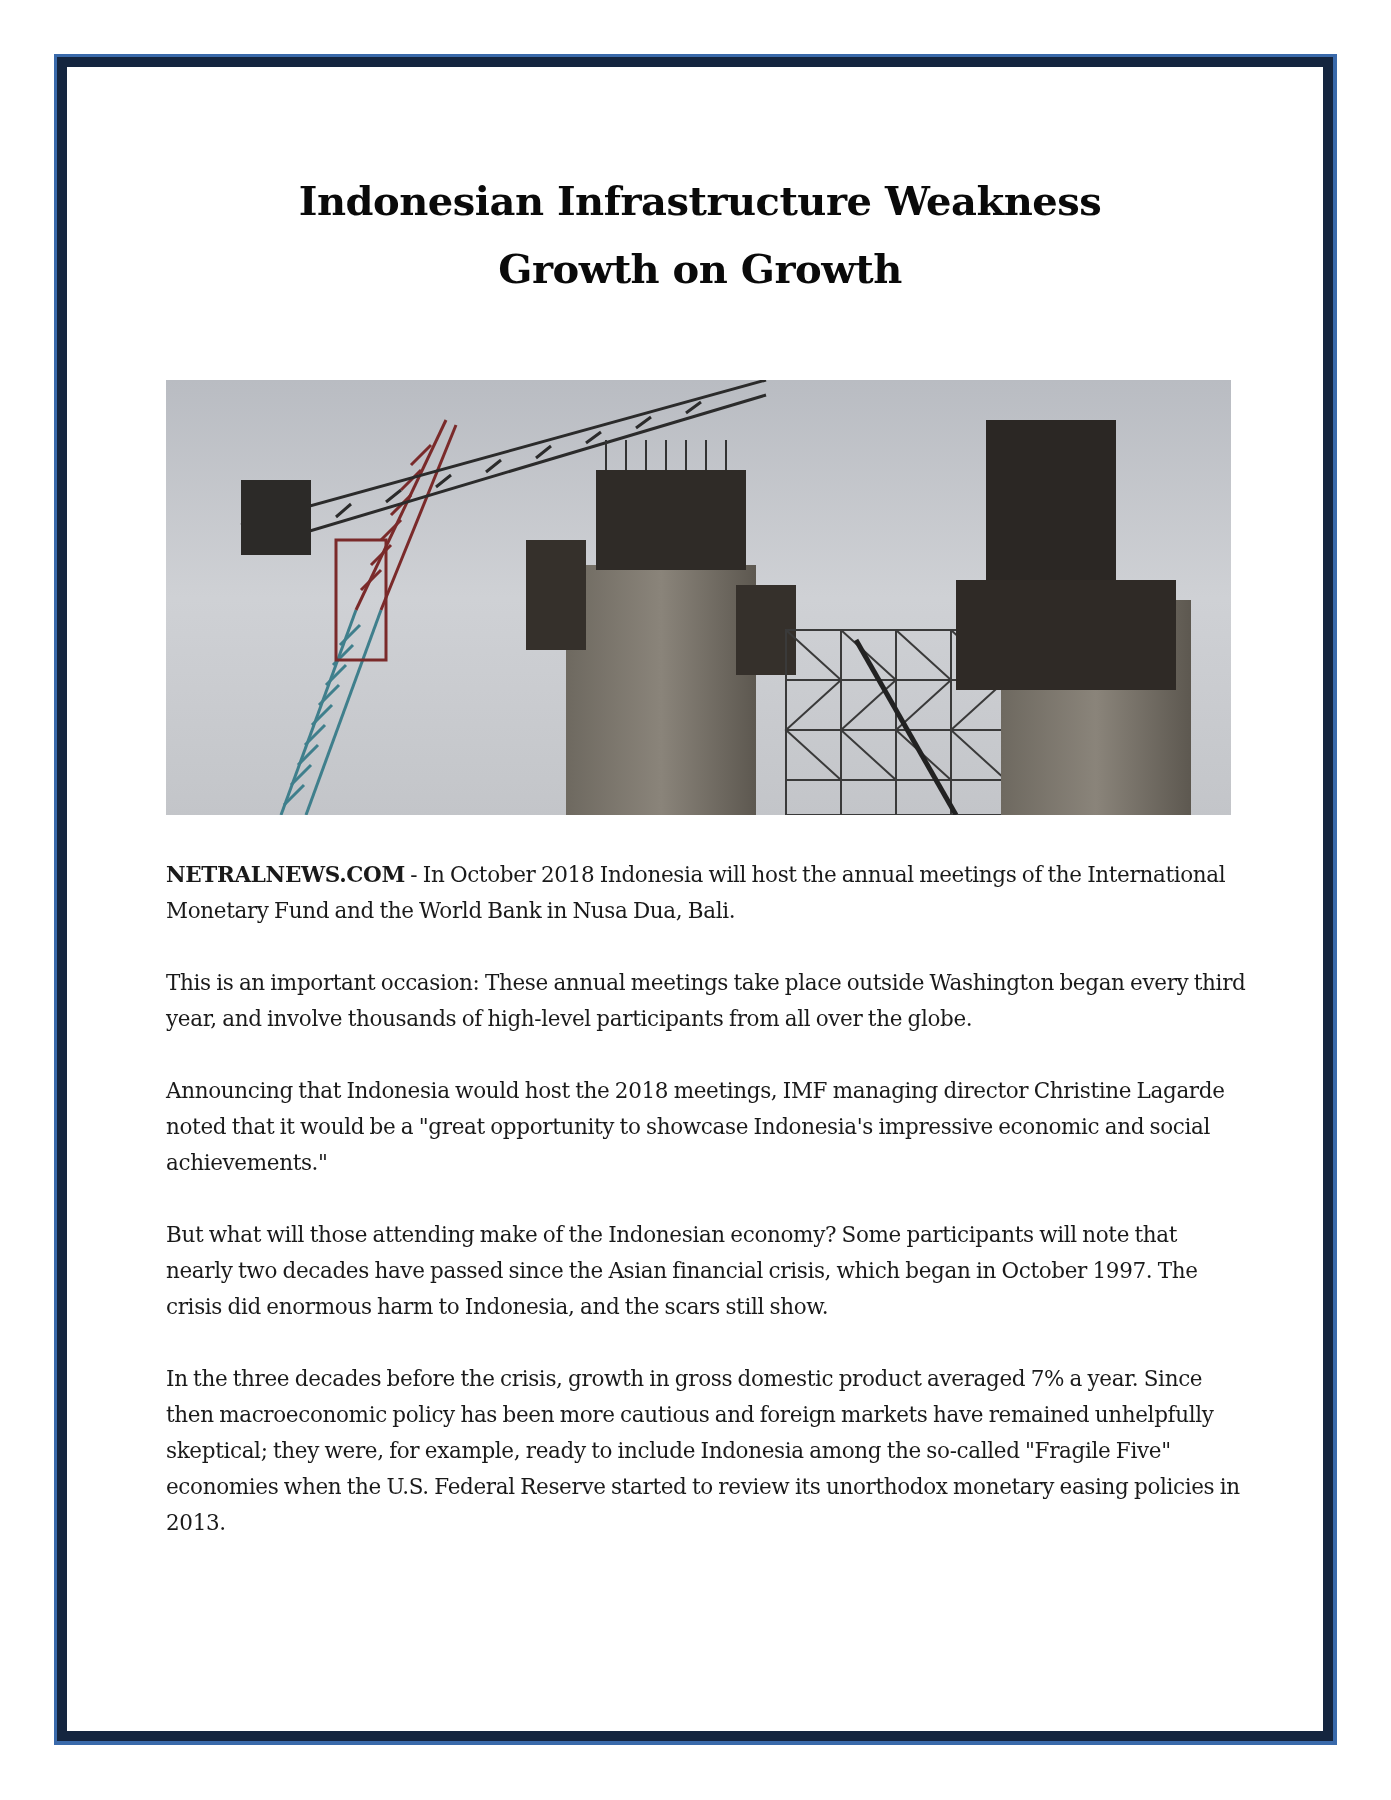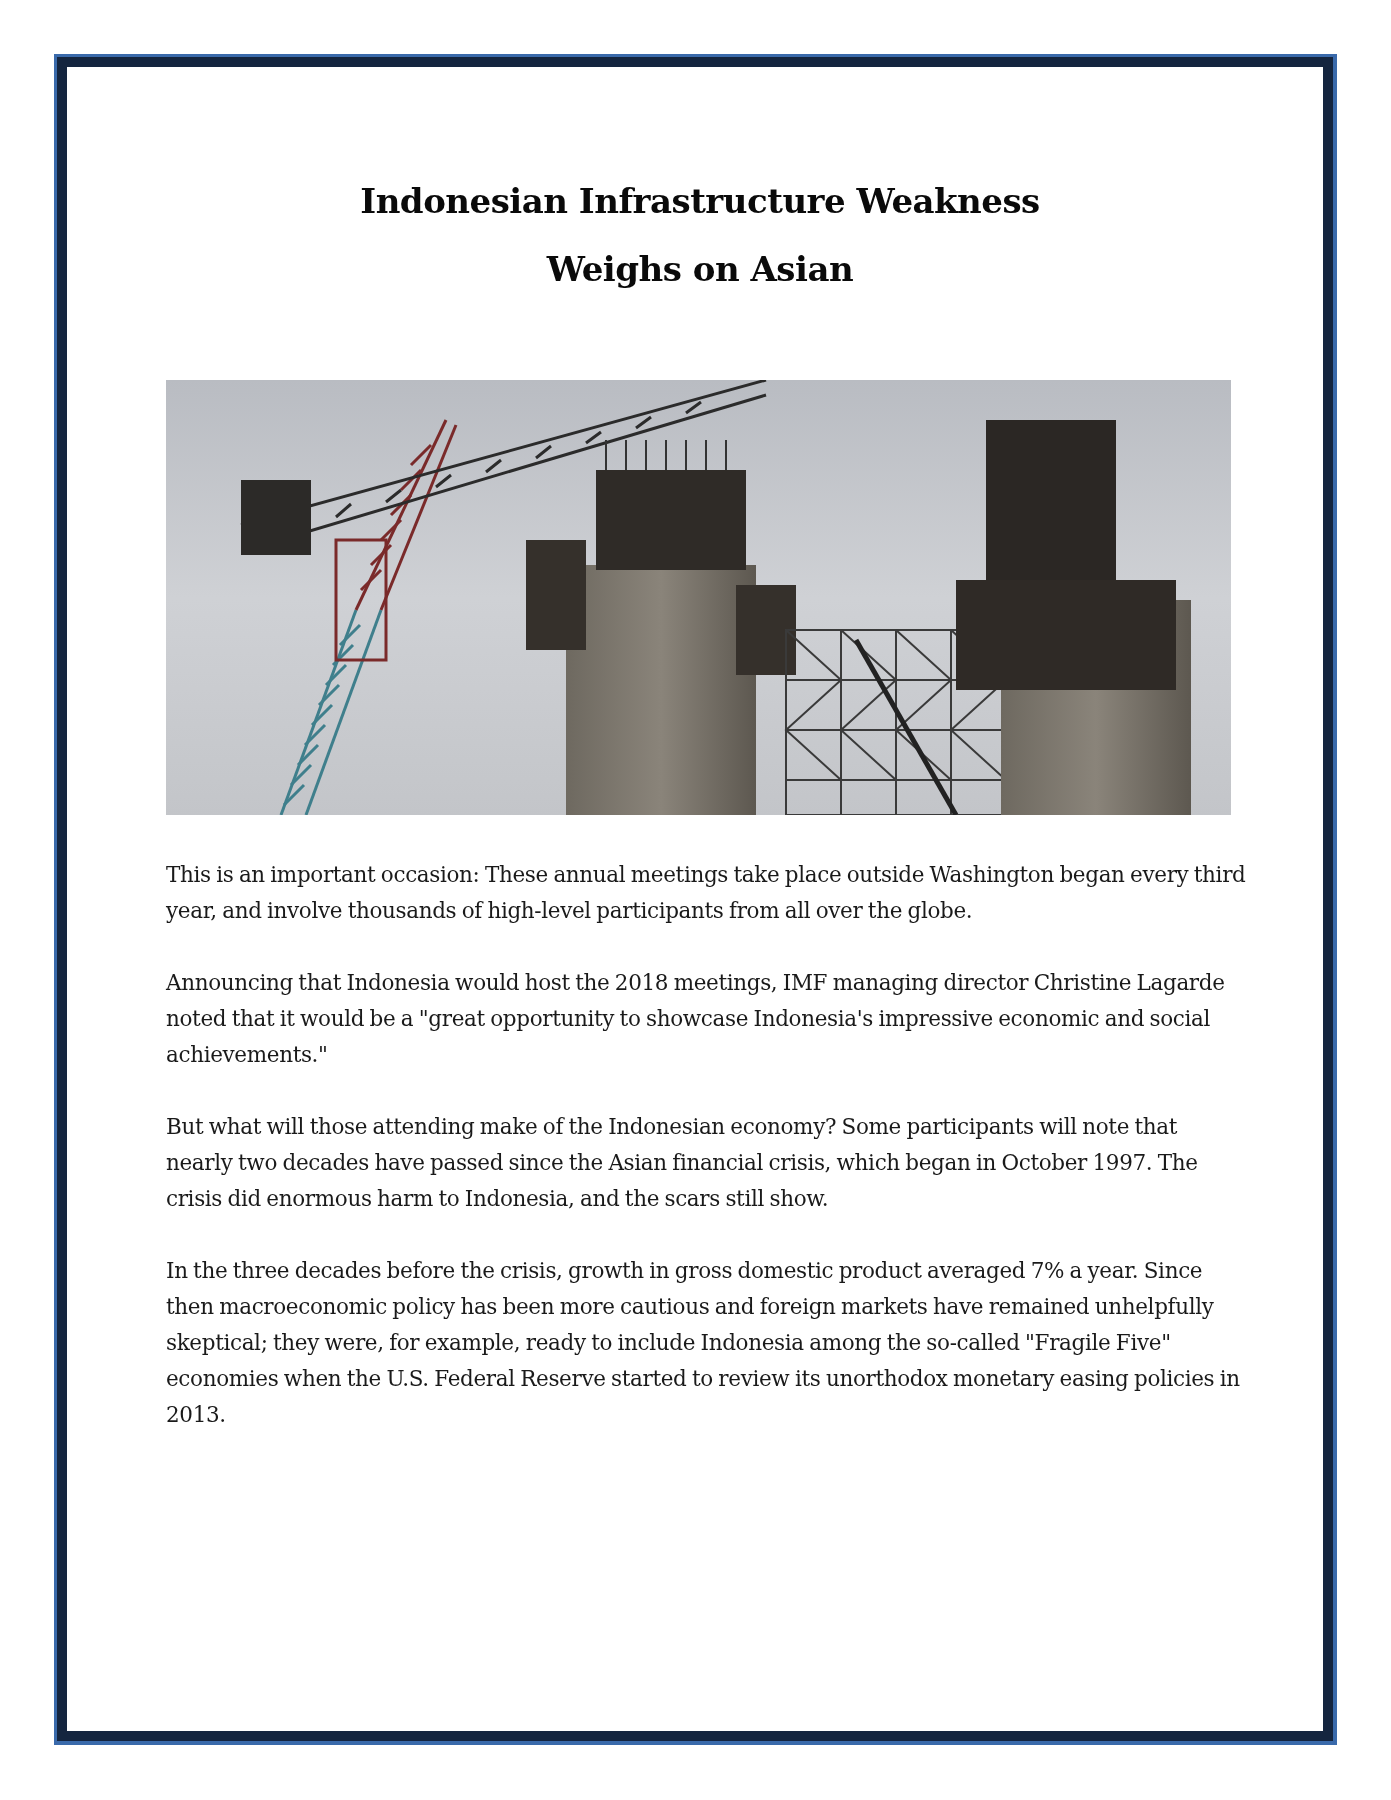--- a/index.html
+++ b/index.html
@@ -6,42 +6,42 @@
   body { width: 1391px; height: 1800px; position: relative; overflow: hidden;
          font-family: "DejaVu Serif", "Liberation Serif", serif; color: #111; }
   .frame-outer { position: absolute; left: 54px; top: 54px; width: 1283px; height: 1691px;
                  background: #3a6aab; }
   .frame-inner { position: absolute; left: 3px; top: 3px; right: 4px; bottom: 4px;
                  background: #14253f; }
   .page { position: absolute; left: 10px; top: 10px; right: 10px; bottom: 10px; background: #ffffff; }
 
   .title { position: absolute; left: 100px; width: 1066px; top: 100px; margin: 0;
            text-align: center; font-family: "DejaVu Serif", serif; font-weight: bold;
-           font-size: 34px; line-height: 68px; letter-spacing: -0.5px; color: #0a0a0a; }
+           font-size: 40px; line-height: 68px; letter-spacing: -0.5px; color: #0a0a0a; }
 
   .photo { position: absolute; left: 99px; top: 313px; width: 1065px; height: 435px;
            overflow: hidden; background: #c9cbcf; }
   .photo svg { display: block; width: 100%; height: 100%; }
 
   .body-text { position: absolute; left: 99px; top: 790px; width: 1080px;
                font-family: "DejaVu Serif", serif; font-size: 21.5px; line-height: 36px;
                color: #1a1a1a; letter-spacing: -0.35px; word-spacing: -1px; }
   .body-text p { margin: 0 0 36px 0; }
   .source { font-weight: bold; }
 </style>
 </head>
 <body>
 
 <div class="frame-outer">
   <div class="frame-inner">
     <div class="page">
 
       <h1 class="title">
         <span>Indonesian Infrastructure Weakness</span><br>
-        <span>Weighs on Asian</span>
+        <span>Growth on Growth</span>
       </h1>
 
       <div class="photo">
         <svg viewBox="0 0 1065 435" preserveAspectRatio="none">
           <defs>
             <linearGradient id="sky" x1="0" y1="0" x2="0" y2="1">
               <stop offset="0" stop-color="#b9bcc2"></stop>
               <stop offset="0.5" stop-color="#cfd1d5"></stop>
               <stop offset="1" stop-color="#c3c5c9"></stop>
             </linearGradient>
@@ -101,20 +101,21 @@
             <line x1="690" y1="260" x2="790" y2="435"></line>
           </g>
 
           <rect x="835" y="220" width="190" height="215" fill="url(#pillar)"></rect>
           <rect x="820" y="40" width="130" height="200" fill="#2b2724"></rect>
           <rect x="790" y="200" width="220" height="110" fill="#2f2a26"></rect>
         </svg>
       </div>
 
       <div class="body-text">
+        <p><span class="source">NETRALNEWS.COM</span><span> - </span><span>In October 2018 Indonesia will host the annual meetings of the International Monetary Fund and the World Bank in Nusa Dua, Bali.</span></p>
         <p>This is an important occasion: These annual meetings take place outside Washington began every third year, and involve thousands of high-level participants from all over the globe.</p>
         <p>Announcing that Indonesia would host the 2018 meetings, IMF managing director Christine Lagarde noted that it would be a "great opportunity to showcase Indonesia's impressive economic and social achievements."</p>
         <p>But what will those attending make of the Indonesian economy? Some participants will note that nearly two decades have passed since the Asian financial crisis, which began in October 1997. The crisis did enormous harm to Indonesia, and the scars still show.</p>
         <p>In the three decades before the crisis, growth in gross domestic product averaged 7% a year. Since then macroeconomic policy has been more cautious and foreign markets have remained unhelpfully skeptical; they were, for example, ready to include Indonesia among the so-called "Fragile Five" economies when the U.S. Federal Reserve started to review its unorthodox monetary easing policies in 2013.</p>
       </div>
 
     </div>
   </div>
 </div>
 

